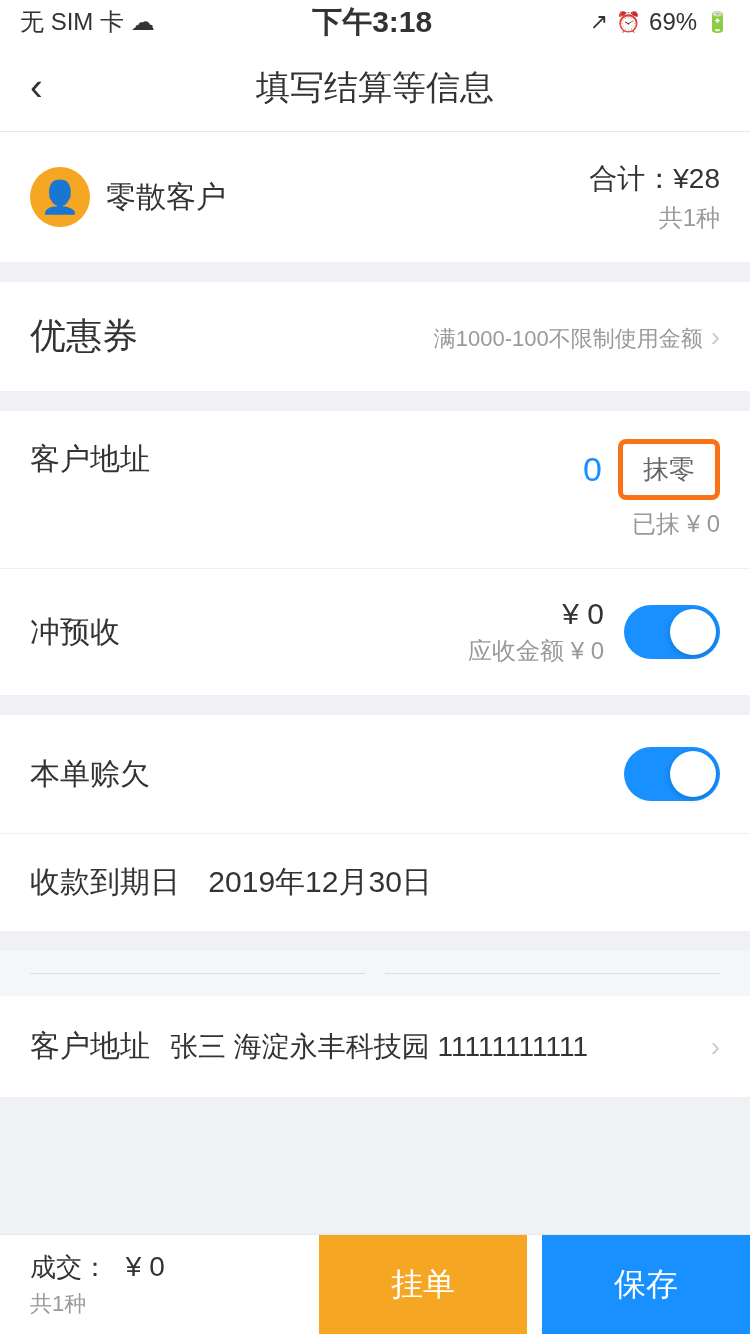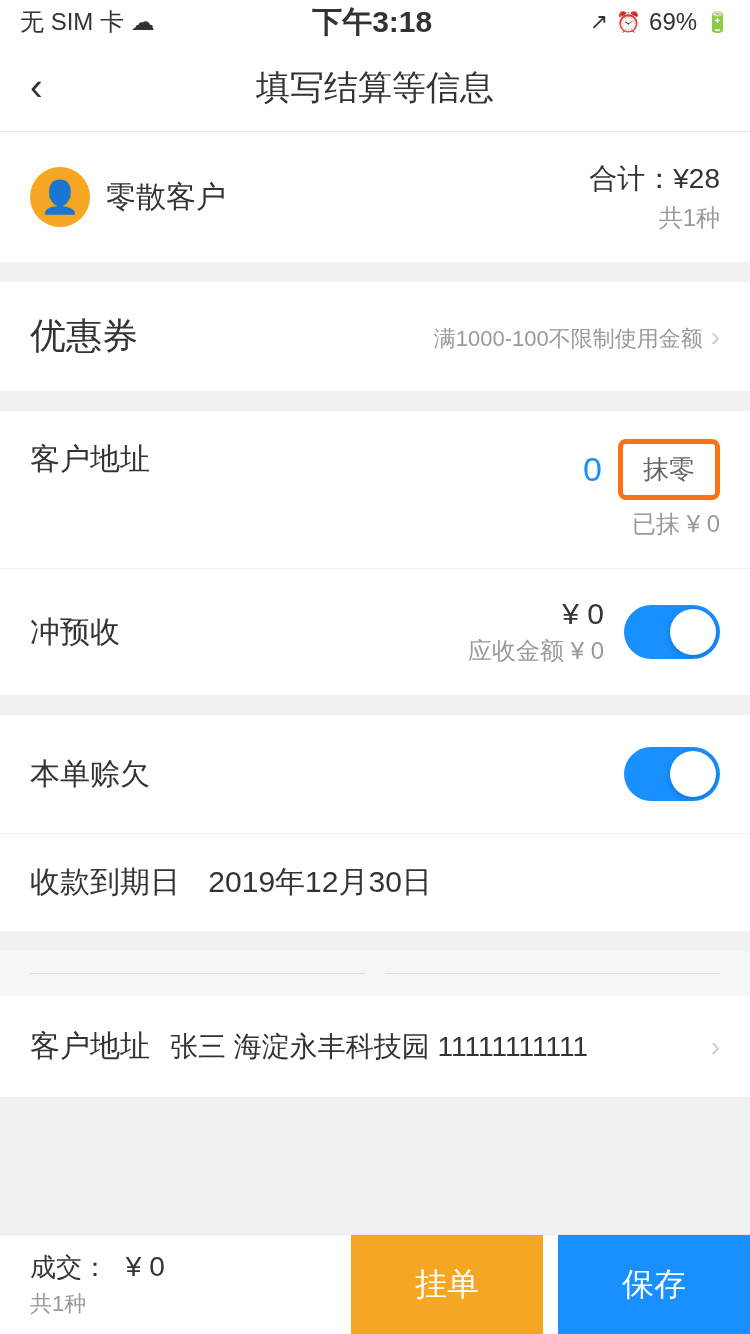--- a/index.html
+++ b/index.html
@@ -195,21 +195,21 @@
     }
     .footer-info {
       flex: 1;
       display: flex; flex-direction: column; justify-content: center;
       padding: 0 30px;
     }
     .footer-deal { font-size: 26px; color: #333; }
     .footer-amount { font-size: 28px; color: #333; display: inline; margin-left: 10px; font-weight: 500; }
     .footer-count { font-size: 22px; color: #999; margin-top: 4px; }
     .footer-btn {
-      width: 192px;
+      width: 208px;
       height: 100%;
       display: flex; align-items: center; justify-content: center;
       font-size: 32px;
       color: #fff;
       cursor: pointer;
     }
     .btn-orange { background: #f5a623; }
     .btn-blue { background: #1890ff; }
 
     

